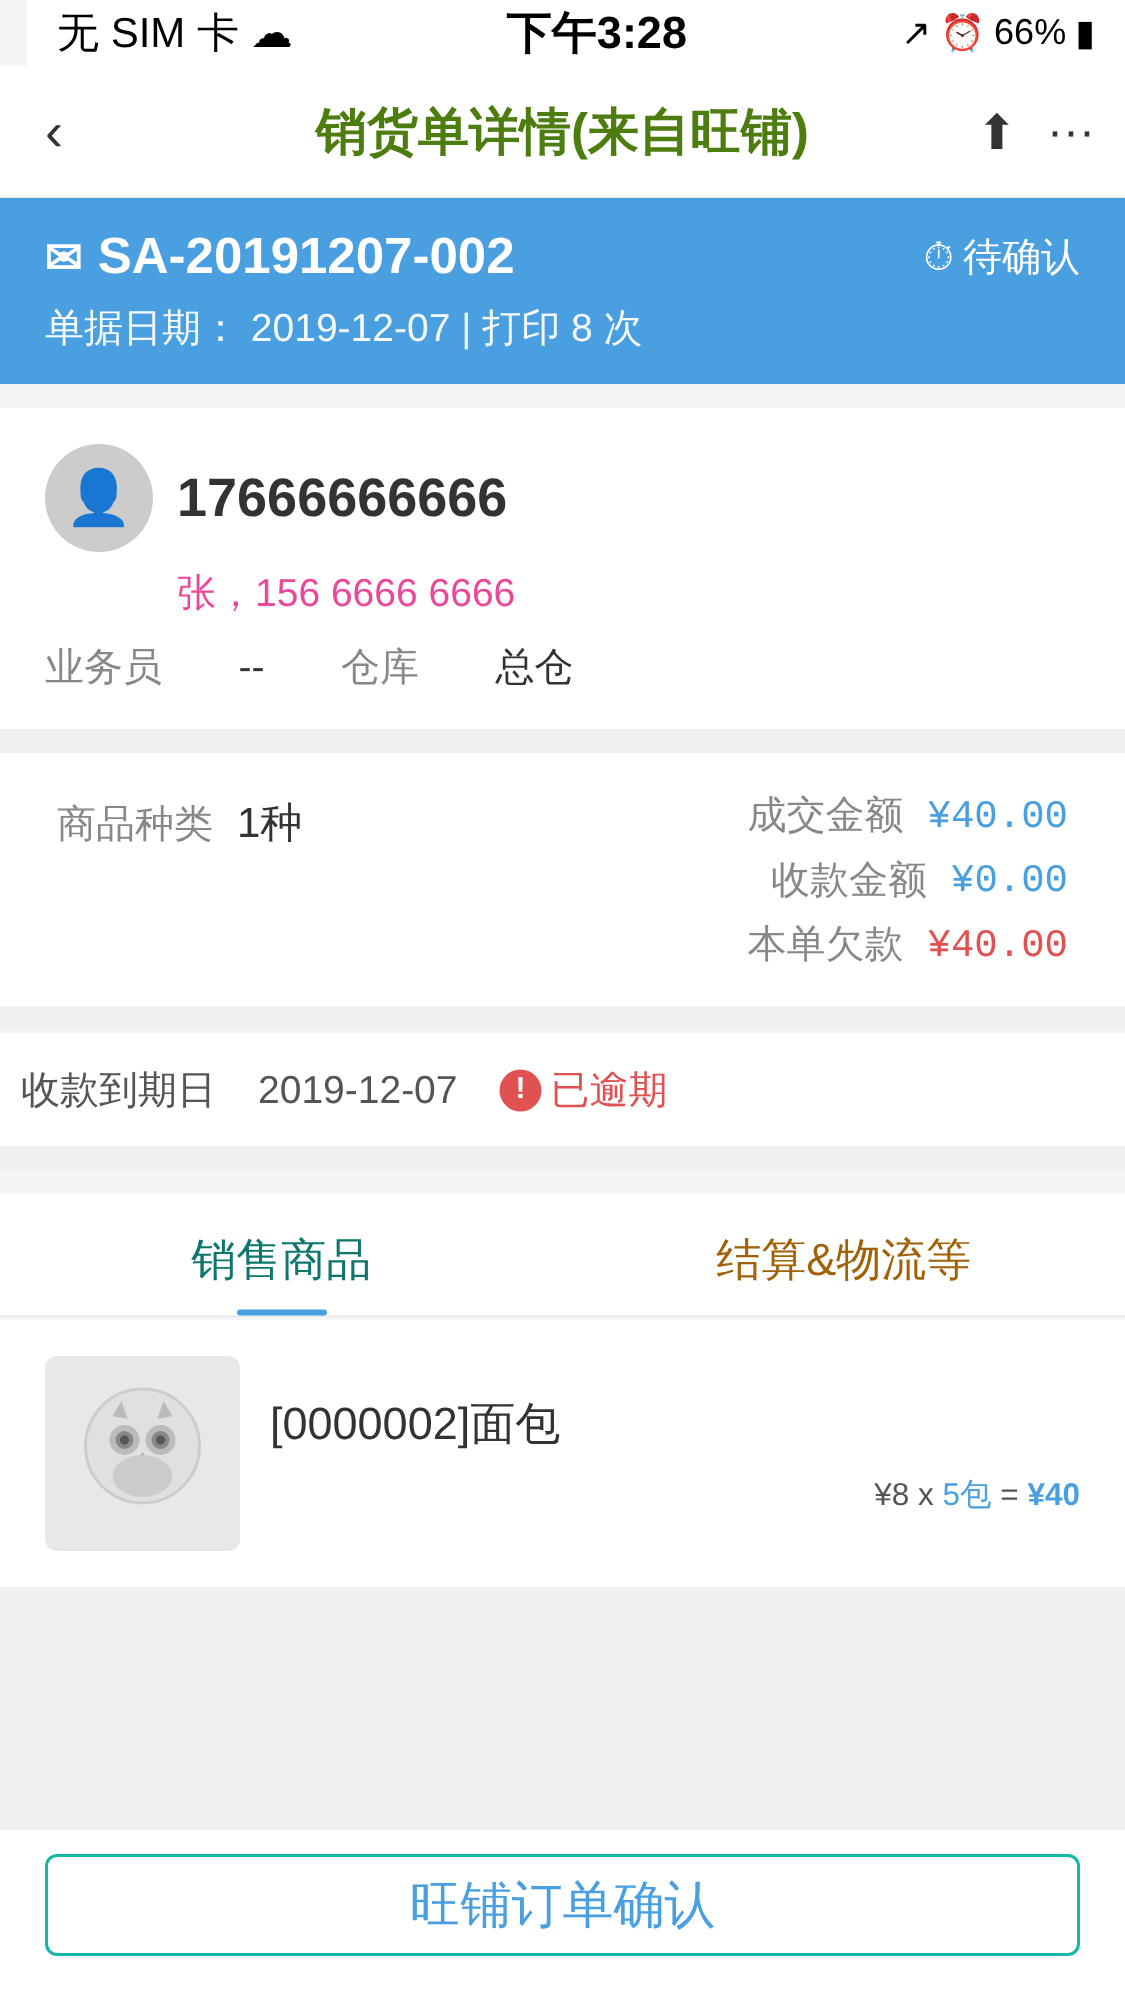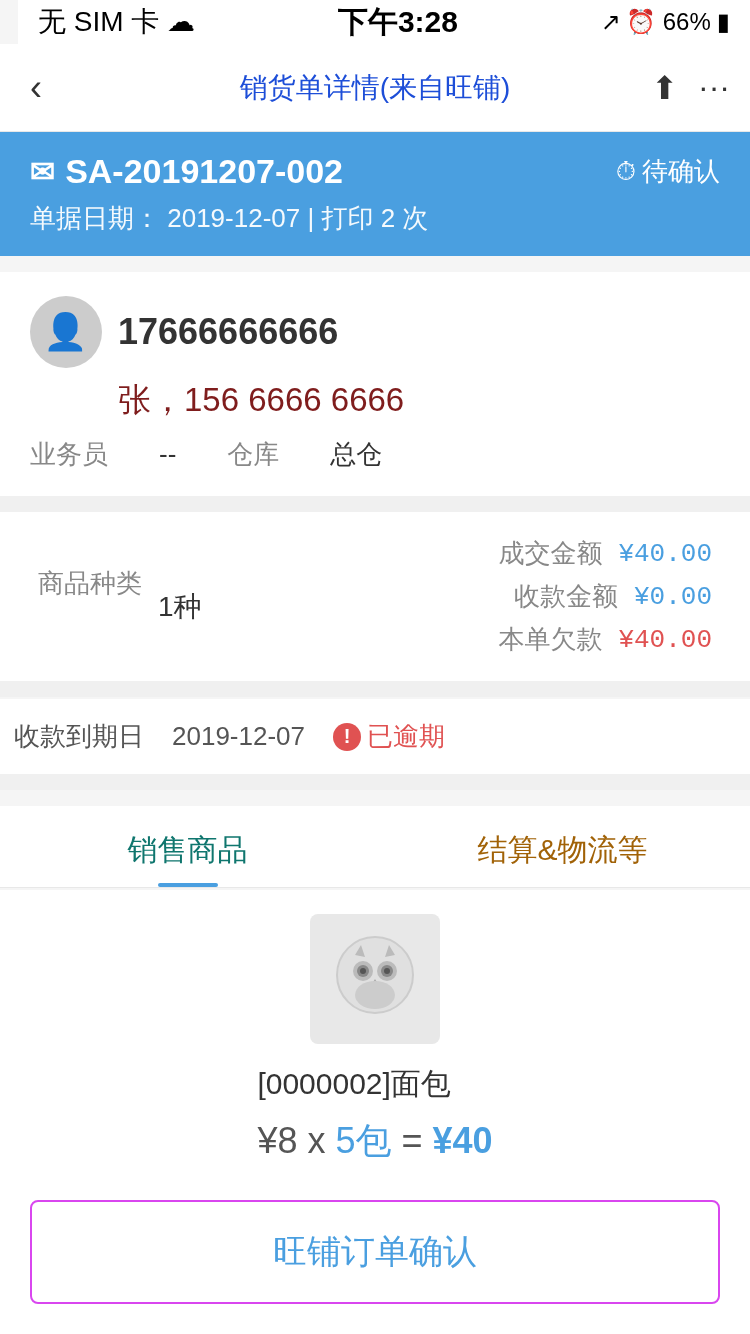--- a/index.html
+++ b/index.html
@@ -41,23 +41,23 @@
     .nav-back {
       font-size: 36px;
       color: #333;
       cursor: pointer;
       padding: 10px;
     }
     .nav-title {
       position: absolute;
       left: 50%;
       transform: translateX(-50%);
-      font-size: 28px;
-      font-weight: 400;
-      color: #1d4ed8;
+      font-size: 34px;
+      font-weight: 700;
+      color: #4d7c0f;
       white-space: nowrap;
     }
     .nav-actions {
       margin-left: auto;
       display: flex;
       align-items: center;
       gap: 20px;
     }
     .nav-action-icon {
       font-size: 32px;
@@ -121,22 +121,22 @@
       font-size: 36px;
       color: #888;
       flex-shrink: 0;
     }
     .customer-name {
       font-size: 36px;
       font-weight: 600;
       color: #333;
     }
     .customer-sub {
-      font-size: 33px;
-      color: #7f1d1d;
+      font-size: 26px;
+      color: #ec4899;
       margin-bottom: 14px;
       margin-left: 88px;
     }
     .customer-meta {
       display: flex;
       align-items: center;
       font-size: 26px;
       color: #555;
       gap: 51px;
     }
@@ -163,21 +163,20 @@
       display: flex;
       align-items: center;
       gap: 16px;
       font-size: 26px;
       color: #888;
       padding-top: 4px;
     }
     .summary-left-value {
       font-size: 28px;
       color: #333;
-      margin-top: 48px;
     }
     .summary-right {
       display: flex;
       flex-direction: column;
       align-items: flex-end;
       gap: 8px;
     }
     .summary-item {
       display: flex;
       align-items: center;
@@ -252,21 +251,20 @@
     }
 
     
     .product-section {
       background: #fff;
       padding: 24px 30px;
       margin-top: 2px;
       display: flex;
       align-items: center;
       gap: 20px;
-      flex-direction: column;
     }
     .product-thumb {
       width: 130px;
       height: 130px;
       background: #e8e8e8;
       border-radius: 8px;
       display: flex;
       align-items: center;
       justify-content: center;
       flex-shrink: 0;
@@ -276,22 +274,23 @@
       color: #aaa;
     }
     .product-info { flex: 1; }
     .product-name {
       font-size: 30px;
       color: #333;
       font-weight: 500;
       margin-bottom: 12px;
     }
     .product-price {
-      font-size: 36px;
+      font-size: 21px;
       color: #555;
+      text-align: right;
     }
     .product-price .highlight {
       color: #4a9fe0;
       font-weight: 600;
     }
     .product-price .qty {
       color: #4a9fe0;
     }
 
     
@@ -304,22 +303,22 @@
     .bottom-bar {
       position: fixed;
       bottom: 0;
       left: 0;
       width: 750px;
       background: #fff;
       padding: 16px 30px 30px;
     }
     .confirm-btn {
       width: 100%;
-      height: 104px;
-      border: 2px solid #d946ef;
+      height: 68px;
+      border: 2px solid #14b8a6;
       border-radius: 8px;
       background: #fff;
       color: #4a9fe0;
       font-size: 34px;
       font-weight: 500;
       cursor: pointer;
       display: flex;
       align-items: center;
       justify-content: center;
     }
@@ -356,21 +355,21 @@
       <span>SA-20191207-002</span>
     </div>
     <div class="order-status">
       <span>⏱</span>
       <span>待确认</span>
     </div>
   </div>
   <div class="order-date">
     <span>单据日期：</span>
     <span>2019-12-07</span>
-    <span>| 打印 2 次</span>
+    <span>| 打印 8 次</span>
   </div>
 </div>
 
 <div class="customer-section">
   <div class="customer-row">
     <div class="avatar">
       <span>👤</span>
     </div>
     <div class="customer-name">17666666666</div>
   </div>

